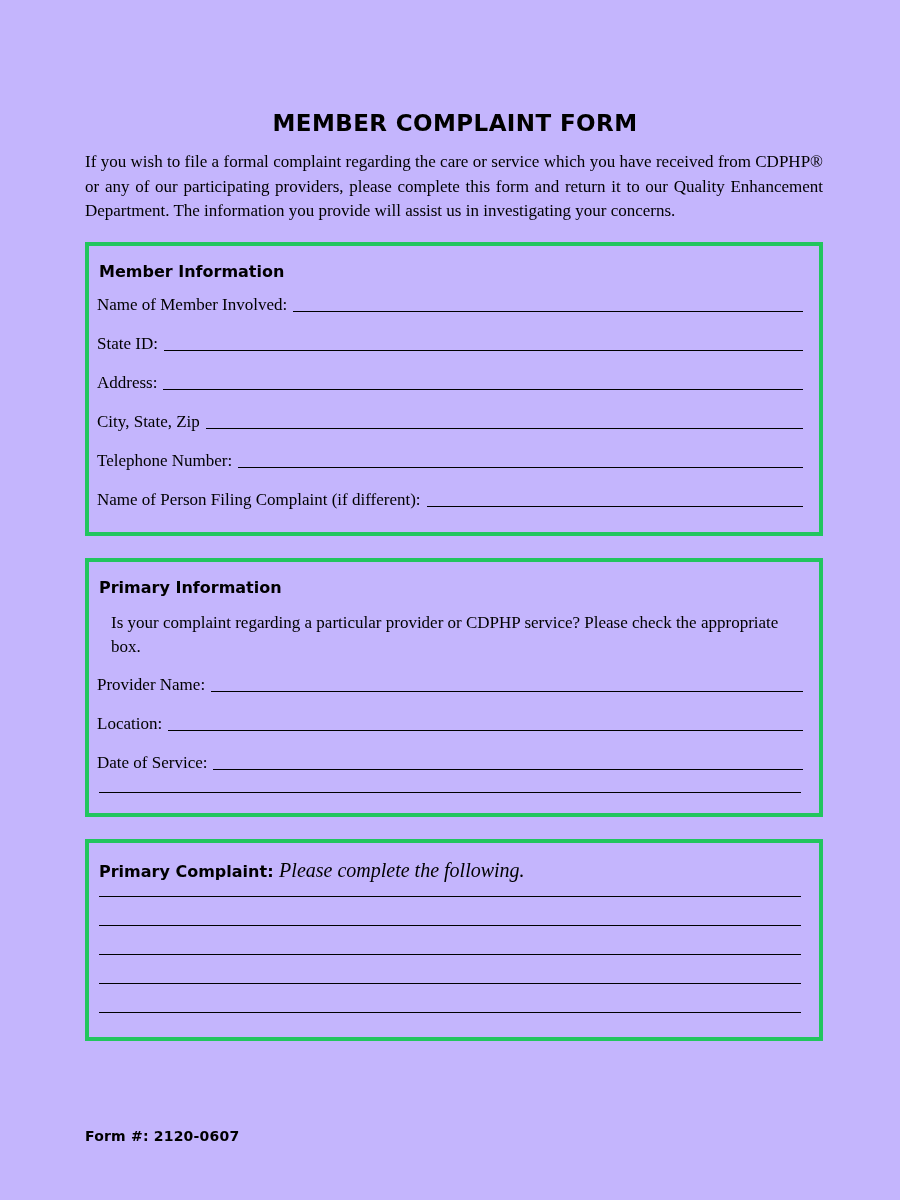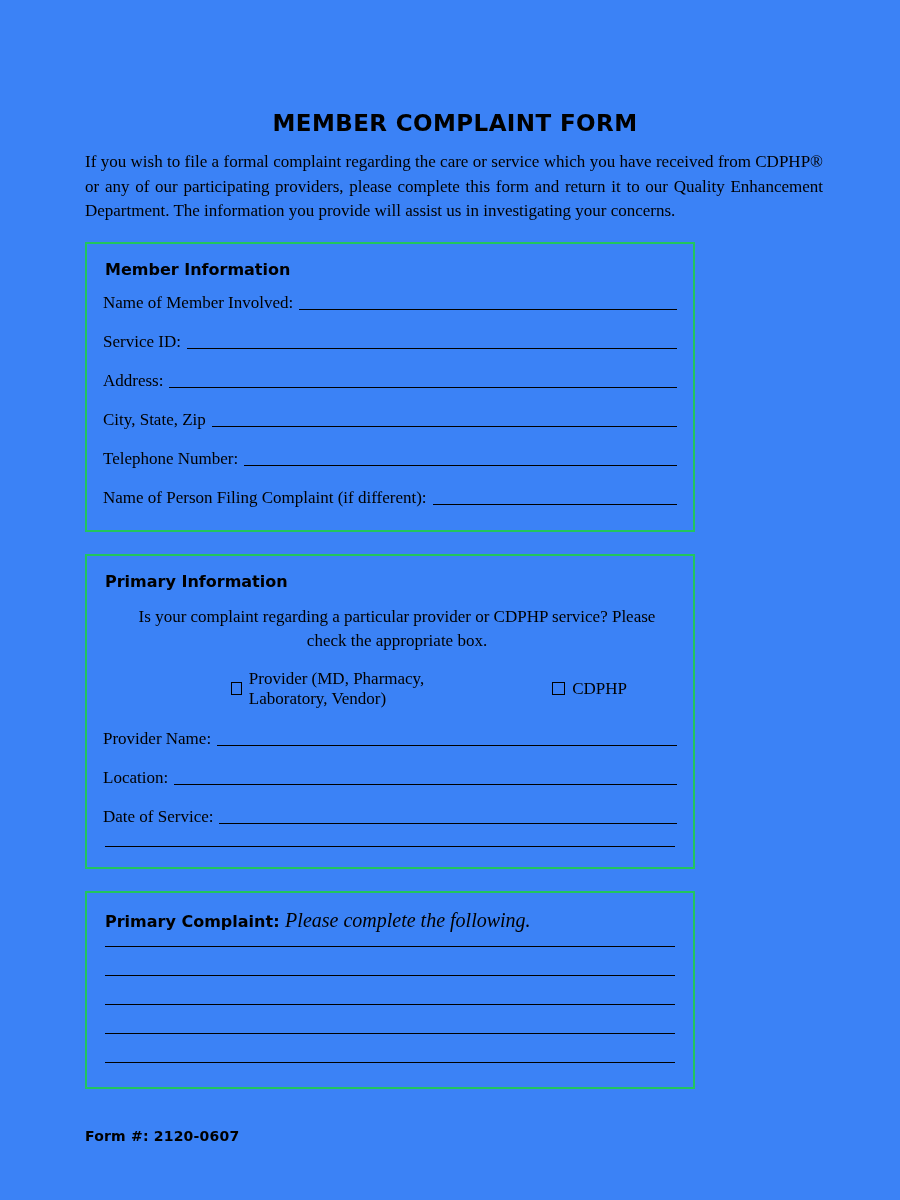--- a/index.html
+++ b/index.html
@@ -13,21 +13,21 @@
     font-family: "Liberation Serif", serif;
     color: #000000;
     position: relative;
     overflow: hidden;
   }
   .page {
     position: absolute;
     left: 0; top: 0;
     width: 900px;
     height: 1200px;
-    background: #3b82f6;
+    background: #c4b5fd;
   }
   .doc {
     position: absolute;
     left: 85px;
     top: 110px;
     width: 740px;
   }
   .form-title {
     font-family: "DejaVu Sans", sans-serif;
     font-weight: bold;
@@ -37,25 +37,25 @@
     margin: 0 0 14px 0;
   }
   .intro {
     font-size: 17px;
     line-height: 1.45;
     text-align: justify;
     margin: 0 0 18px 0;
     width: 738px;
   }
   .section {
-    border: 2px solid #22c55e;
+    border: 4px solid #22c55e;
     box-sizing: border-box;
     margin-bottom: 22px;
-    padding: 14px 16px 18px 16px;
-    width: 610px;
+    padding: 14px 16px 18px 8px;
+    width: 738px;
   }
   .section-heading {
     font-family: "DejaVu Sans", sans-serif;
     font-weight: bold;
     font-size: 16px;
     margin: 2px 0 14px 2px;
   }
   .heading-inline {
     font-family: "DejaVu Sans", sans-serif;
     font-weight: bold;
@@ -81,21 +81,20 @@
   .field-rule {
     flex: 1 1 auto;
     border-bottom: 1.6px solid #000000;
     height: 0.95em;
     margin-left: 2px;
   }
   .para {
     font-size: 17px;
     line-height: 1.4;
     margin: 2px 0 16px 14px;
-    text-align: center;
   }
   .checkbox-row {
     display: flex;
     align-items: center;
     font-size: 17px;
     margin: 0 0 20px 0;
     padding-left: 128px;
   }
   .checkbox-item {
     display: flex;
@@ -142,21 +141,21 @@
 
     <div class="section">
       <div class="section-heading">Member Information</div>
 
       <div class="field-row">
         <span class="field-label">Name of Member Involved:</span>
         <span class="field-rule"></span>
       </div>
 
       <div class="field-row">
-        <span class="field-label">Service ID:</span>
+        <span class="field-label">State ID:</span>
         <span class="field-rule"></span>
       </div>
 
       <div class="field-row">
         <span class="field-label">Address:</span>
         <span class="field-rule"></span>
       </div>
 
       <div class="field-row">
         <span class="field-label">City, State, Zip</span>
@@ -172,30 +171,20 @@
         <span class="field-label">Name of Person Filing Complaint (if different):</span>
         <span class="field-rule"></span>
       </div>
     </div>
 
     <div class="section">
       <div class="section-heading">Primary Information</div>
 
       <div class="para">Is your complaint regarding a particular provider or CDPHP service? Please check the appropriate box.</div>
 
-      <div class="checkbox-row">
-        <label class="checkbox-item">
-          <span class="checkbox-box"></span>
-          <span>Provider (MD, Pharmacy, Laboratory, Vendor)</span>
-        </label>
-        <label class="checkbox-item">
-          <span class="checkbox-box"></span>
-          <span>CDPHP</span>
-        </label>
-      </div>
 
       <div class="field-row">
         <span class="field-label">Provider Name:</span>
         <span class="field-rule"></span>
       </div>
 
       <div class="field-row">
         <span class="field-label">Location:</span>
         <span class="field-rule"></span>
       </div>

